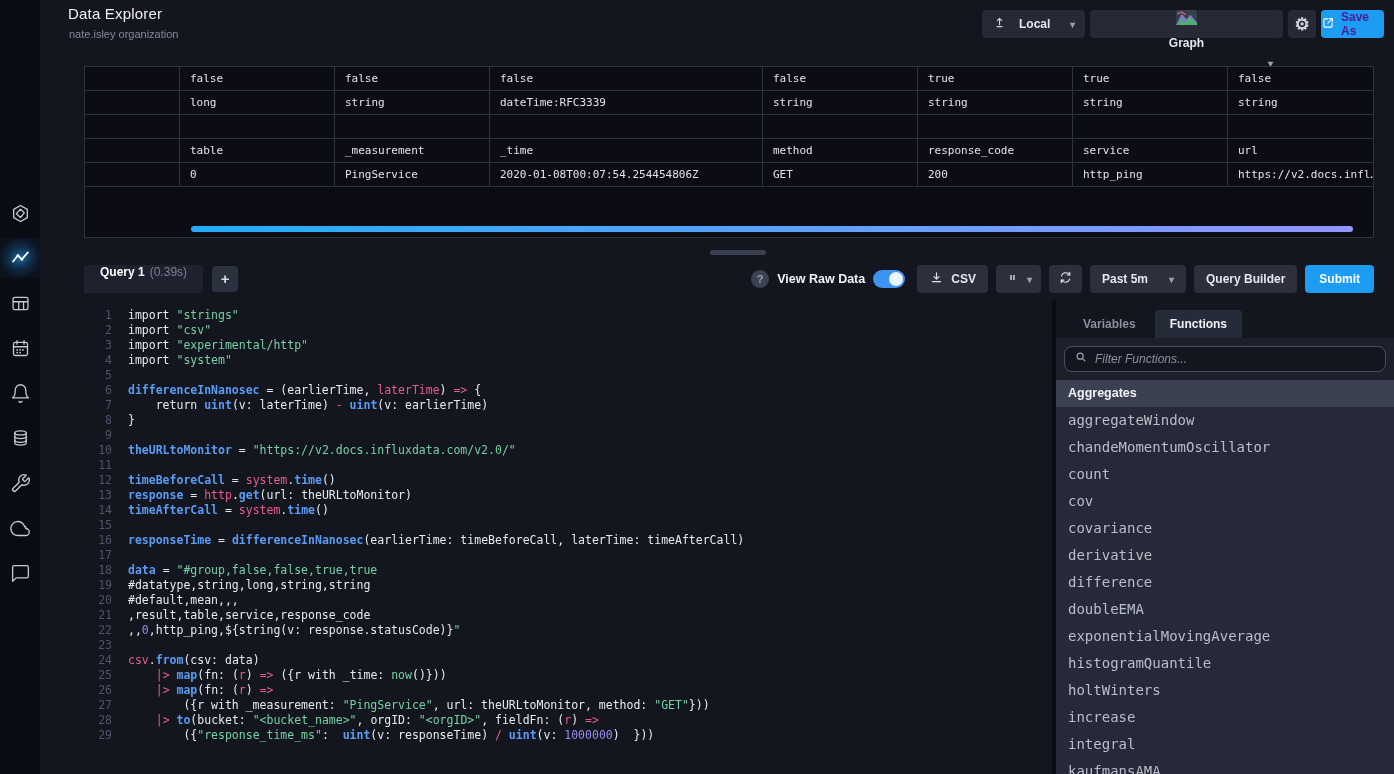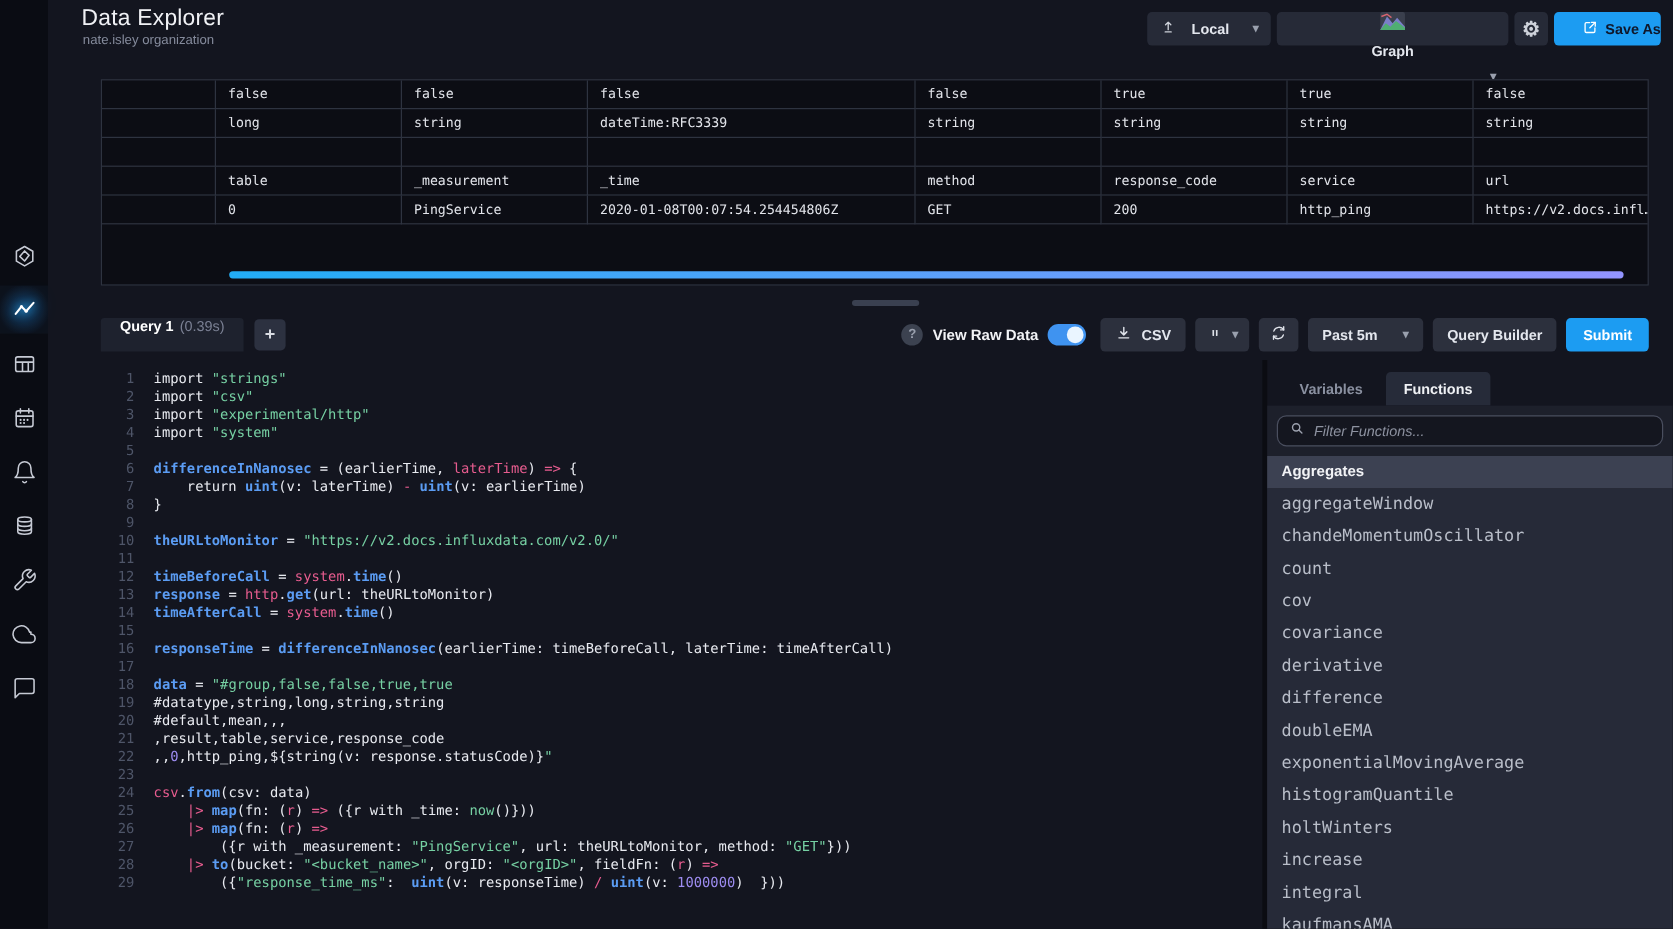--- a/index.html
+++ b/index.html
@@ -8,29 +8,29 @@
 
   
   .sidebar { position:absolute; left:0; top:0; width:40px; height:774px; background:#0a0c13; display:flex; flex-direction:column; align-items:center; padding-top:193px; gap:5px; z-index:5; }
   .nav-item { width:40px; height:40px; display:flex; align-items:center; justify-content:center; color:#c6cad4; cursor:pointer; }
   .nav-item svg { width:21px; height:21px; }
   .nav-item.active { color:#ffffff; background:radial-gradient(circle at 50% 50%, rgba(38,150,255,.30), rgba(13,18,28,1) 75%); }
   .nav-item.active svg { filter:drop-shadow(0 0 4px #2bb7ff) drop-shadow(0 0 8px #1a8fe0); }
 
   
   .header { position:absolute; left:40px; top:0; right:0; height:52px; }
-  .page-title { position:absolute; left:28px; top:5px; font-size:19px; color:#f0f1f5; letter-spacing:.2px;text-align:right; }
+  .page-title { position:absolute; left:28px; top:5px; font-size:15px; color:#f0f1f5; letter-spacing:.2px;text-align:right; }
   .page-subtitle { position:absolute; left:29px; top:28px; font-size:11px; color:#858b9c; }
   .header-controls { position:absolute; right:10px; top:10px; height:28px; display:flex; gap:5px; align-items:stretch; }
   .hbtn { background:#262a37; border-radius:4px; display:flex; align-items:center; color:#e4e7ee; font-size:12px; font-weight:bold; cursor:pointer; }
   .dd-local { width:103px; padding:12px 10px; gap:12px; }
   .dd-graph { width:193px; padding:0 10px; gap:8px;flex-direction:column; }
   .caret { margin-left:auto; color:#9aa0ae; font-size:10px; }
   .gear-btn { width:28px; justify-content:center; font-size:17px; color:#ced2da; }
-  .saveas-btn { background:#1c9cf2; color:#0f172a; width:89px; justify-content:flex-end; gap:6px; }
+  .saveas-btn { background:#1c9cf2; color:#4c1d95; width:63px; justify-content:flex-end; gap:6px; }
 
   
   .raw-table { position:absolute; left:84px; top:66px; width:1290px; height:172px; background:#0c0d14; border:1px solid #2e3340; }
   .trow { display:grid; grid-template-columns:95px 155px 155px 273px 155px 155px 155px 1fr; height:24px; }
   .tcell { border-right:1px solid #2e3340; border-bottom:1px solid #2e3340; font-family:"DejaVu Sans Mono",monospace; font-size:11px; color:#e3e5eb; line-height:23px; padding:0 10px; overflow:hidden; white-space:nowrap; }
   .trow .tcell:last-child { border-right:none; }
   .h-scrollbar { position:absolute; left:106px; bottom:5px; width:1162px; height:6px; border-radius:3px; background:linear-gradient(90deg,#22ADF6,#9394FF); cursor:pointer; }
 
   .resize-handle { position:absolute; left:710px; top:250px; width:56px; height:5px; border-radius:2.5px; background:#3a4050; cursor:row-resize; }
 

